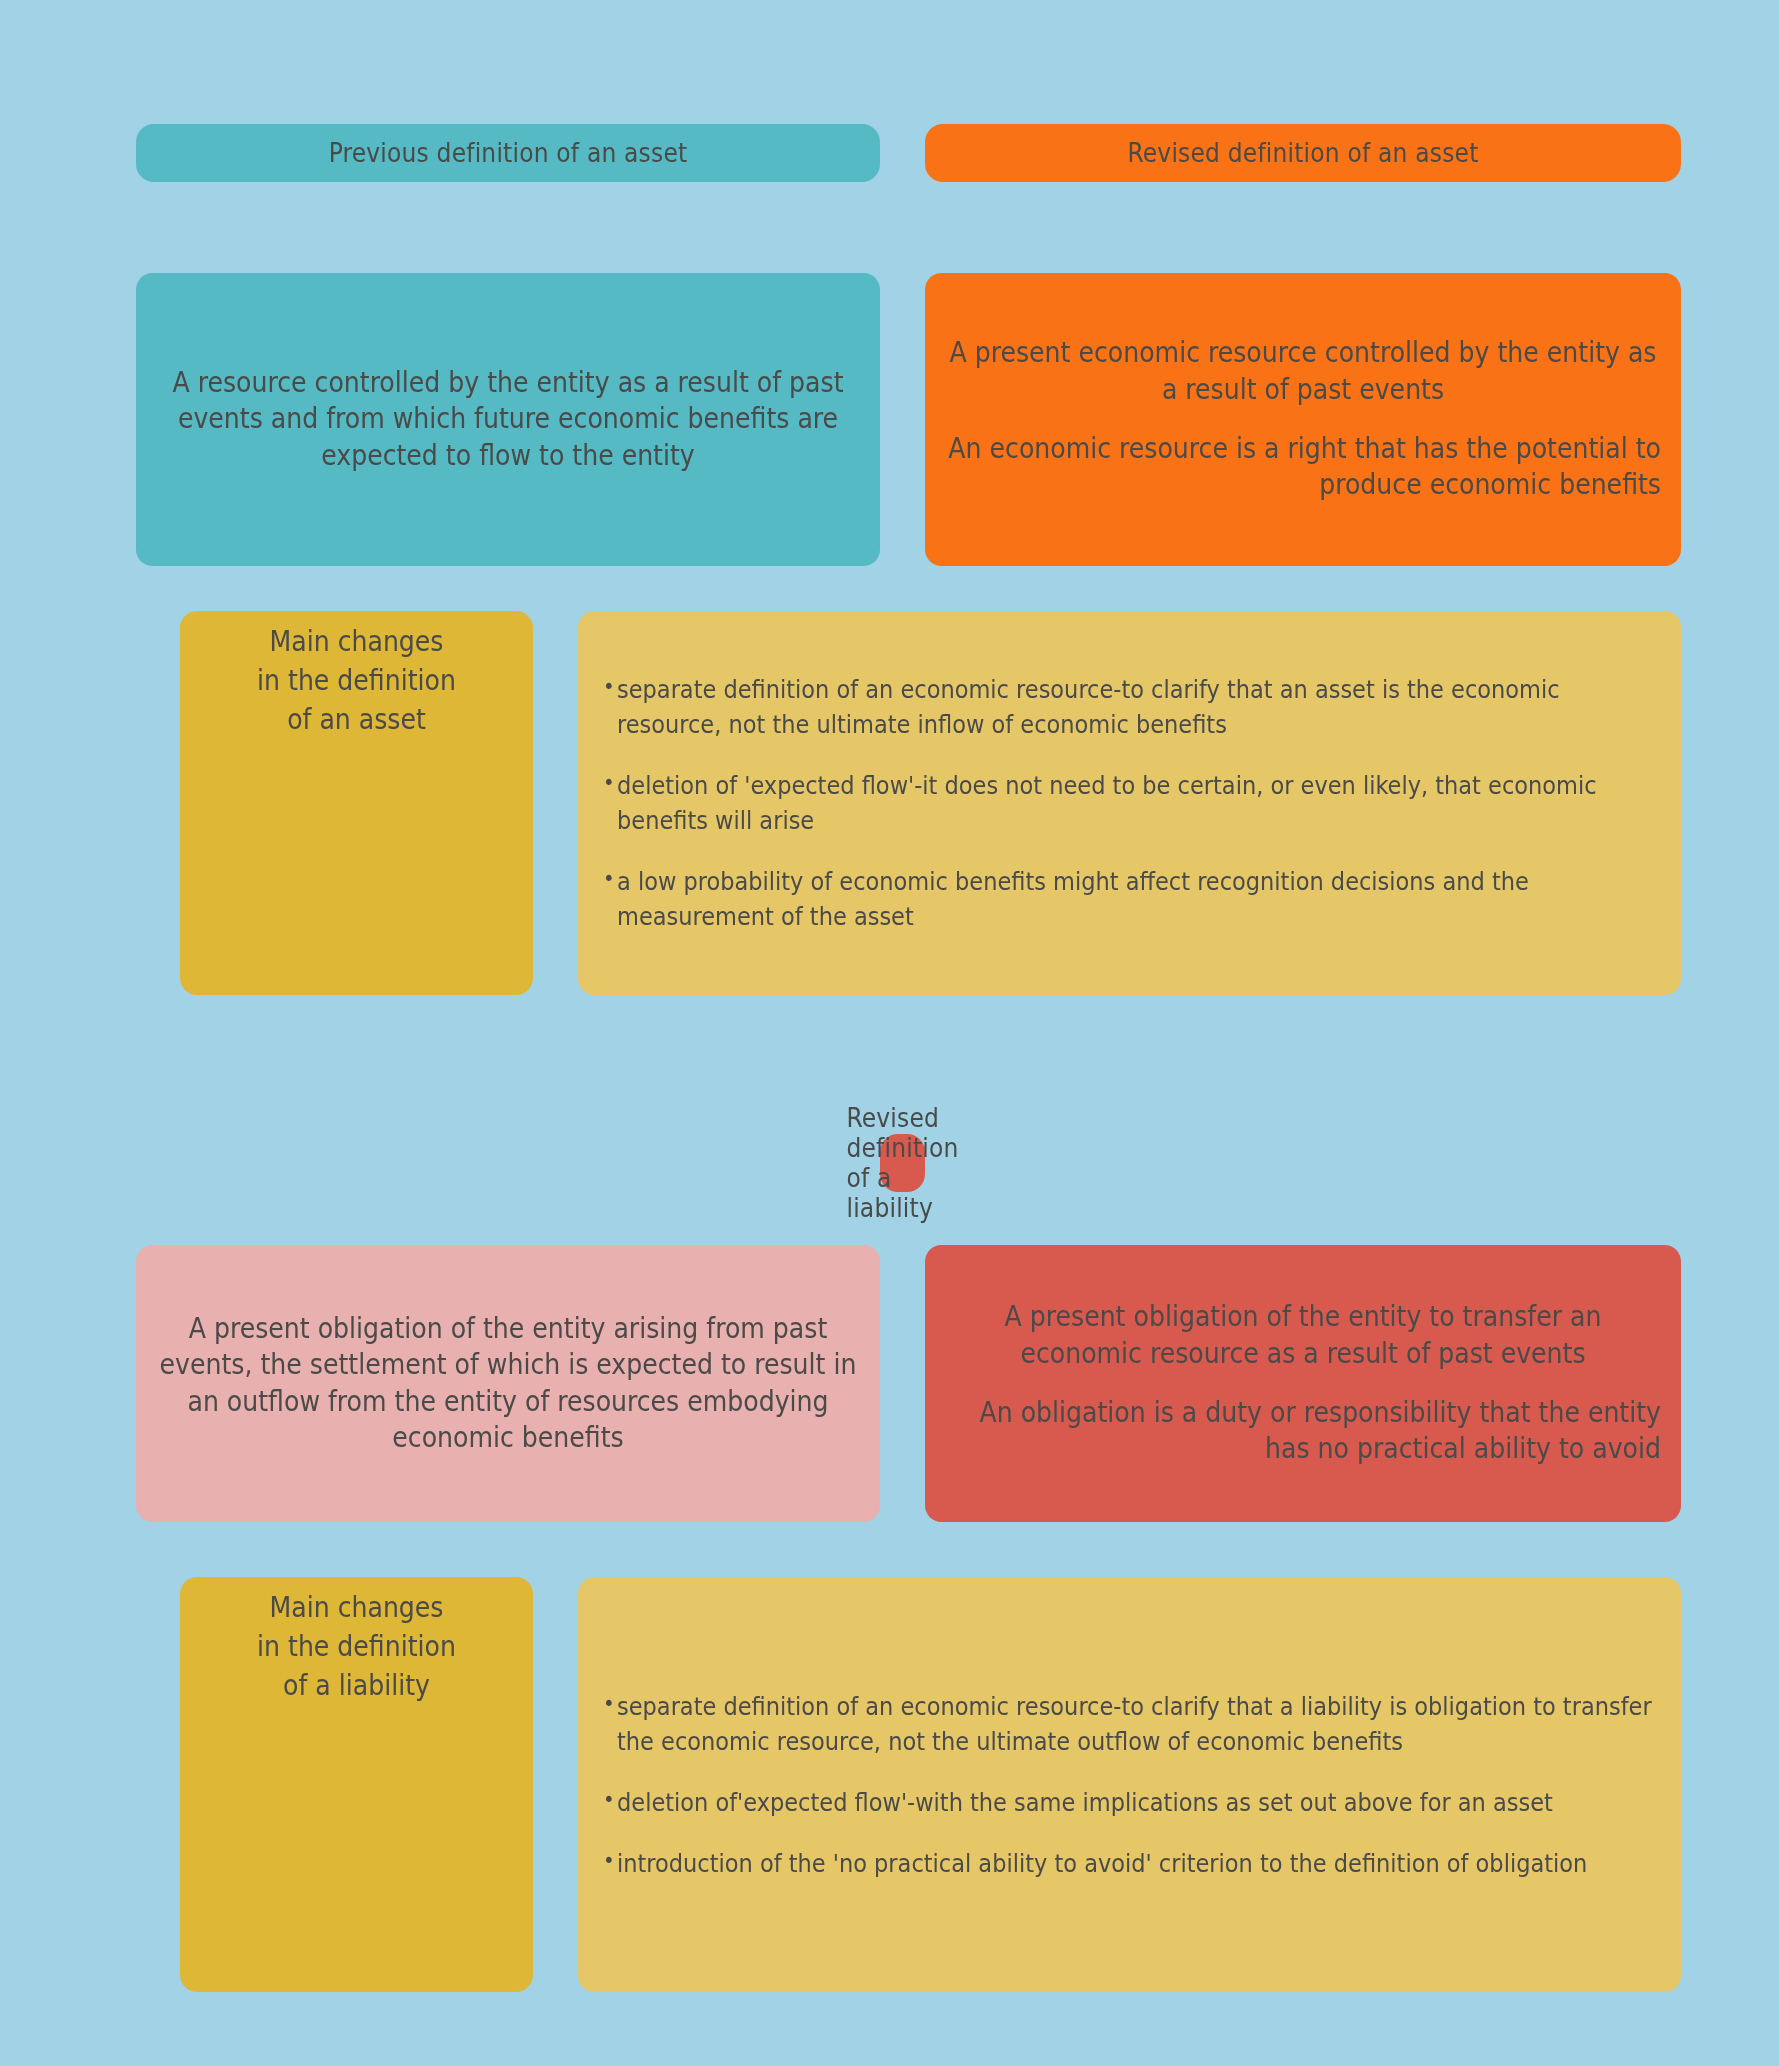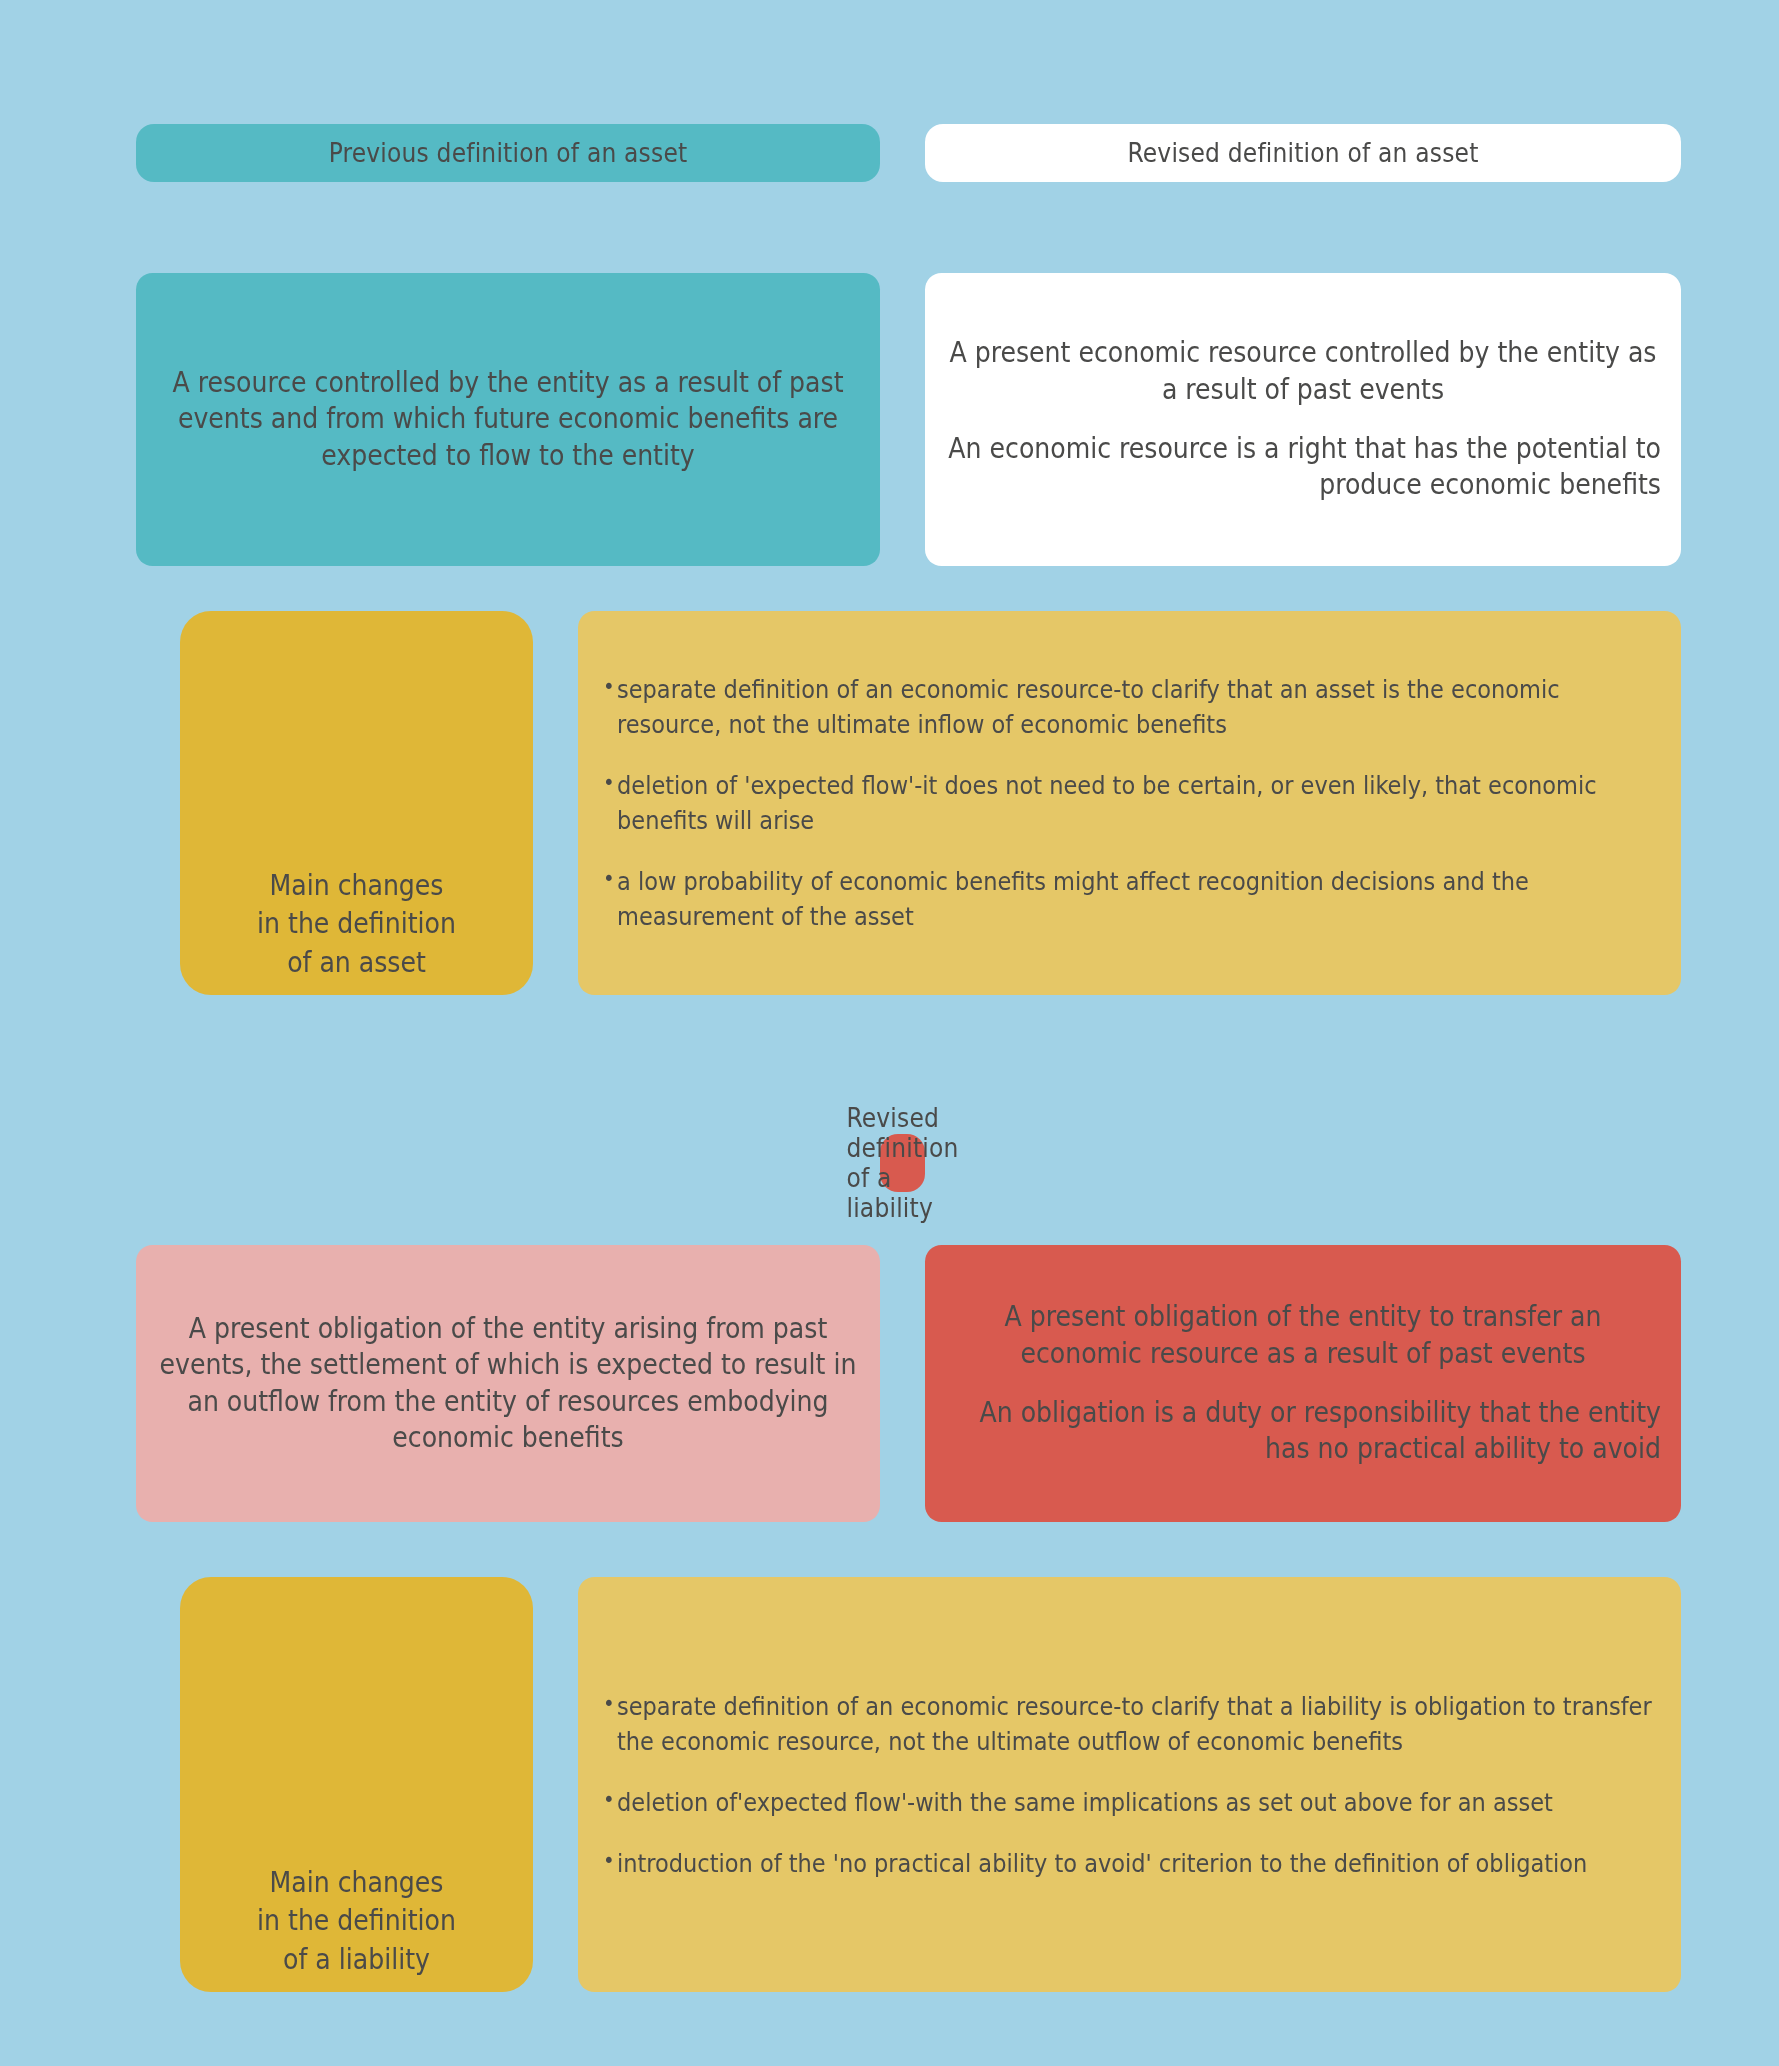--- a/index.html
+++ b/index.html
@@ -46,38 +46,38 @@
     font-size:28px;
     line-height:1.30;
     padding:16.5px 20px;
     box-sizing:border-box;
   }
   .body-card p{margin:0;}
   .body-card p + p{margin-top:23px;text-align:right;}
 
   
   .teal-light{background:#55BAC4;}
-  .teal-dark{background:#ffffff;}
+  .teal-dark{background:#f97316;}
   .pink-light{background:#E8B0AE;}
   .red-dark{background:#D85A4F;}
   .yellow-dark{background:#DFB737;}
   .yellow-light{background:#E5C767;}
 
   
   .changes-row{
     position:absolute;
     left:136px;
     width:1545px;
     display:grid;
     grid-template-columns:397px 45px 1103px;
   }
   .changes-label{
-    border-radius:31px;
-    display:flex;
-    align-items:flex-end;
+    border-radius:17px;
+    display:flex;
+    align-items:flex-start;
     justify-content:center;
     text-align:center;
     font-size:28px;
     line-height:1.38;
     font-family:"DejaVu Sans","Liberation Sans",sans-serif;
     font-stretch:semi-condensed;
     padding:12.4px;
     box-sizing:border-box;
     margin-left:44px;
   }

